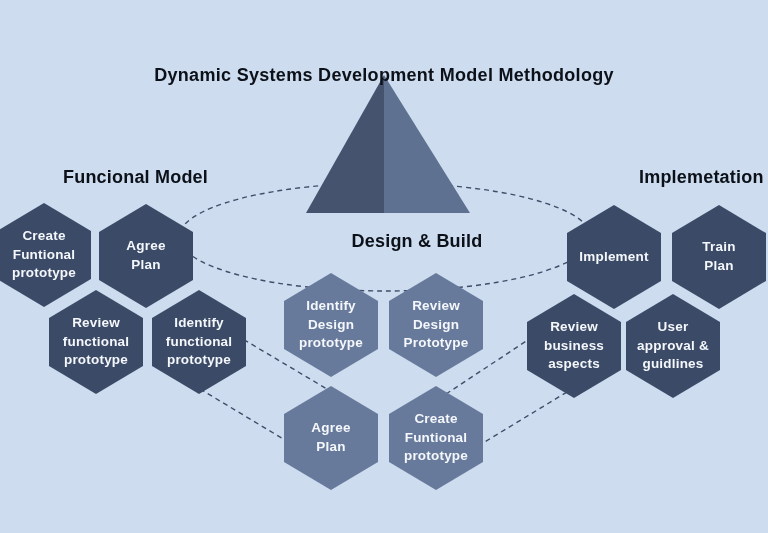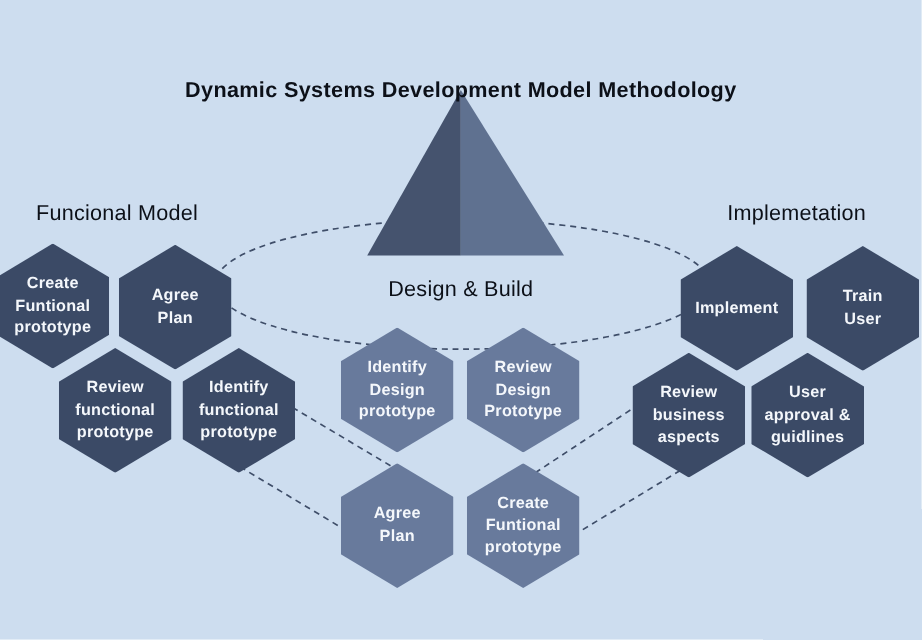--- a/index.html
+++ b/index.html
@@ -36,24 +36,25 @@
     text-align: center;
     font-size: 18px;
     font-weight: bold;
     letter-spacing: 0.3px;
     color: var(--heading);
     margin-top: 39px;
   }
   .section-heading {
     position: absolute;
     font-size: 18px;
-    font-weight: normal;
+    font-weight: bold;
     letter-spacing: 0.2px;
     color: var(--heading);
     white-space: nowrap;
+    margin-left: 33px;
   }
   .heading-left   { left: 30px;  top: 167px; }
   .heading-center { left: 0px;   top: 231px; width: 768px; text-align: center; }
   .heading-right  { left: 606px; top: 167px; text-align: right; }
   .hex {
     position: absolute;
     width: 94px;
     height: 104px;
     clip-path: polygon(50% 0%, 100% 27%, 100% 73%, 50% 100%, 0% 73%, 0% 27%);
     display: flex;
@@ -133,21 +134,21 @@
     <span class="hex-label">Create
 Funtional
 prototype</span>
   </div>
 
   <div class="hex hex-dark" style="left:567px; top:205px;">
     <span class="hex-label">Implement</span>
   </div>
   <div class="hex hex-dark" style="left:672px; top:205px;">
     <span class="hex-label">Train
-User</span>
+Plan</span>
   </div>
   <div class="hex hex-dark" style="left:527px; top:294px;">
     <span class="hex-label">Review
 business
 aspects</span>
   </div>
   <div class="hex hex-dark" style="left:626px; top:294px;">
     <span class="hex-label">User
 approval &amp;
 guidlines</span>

